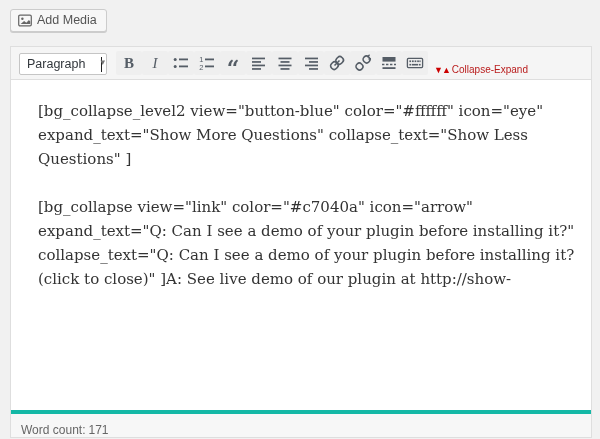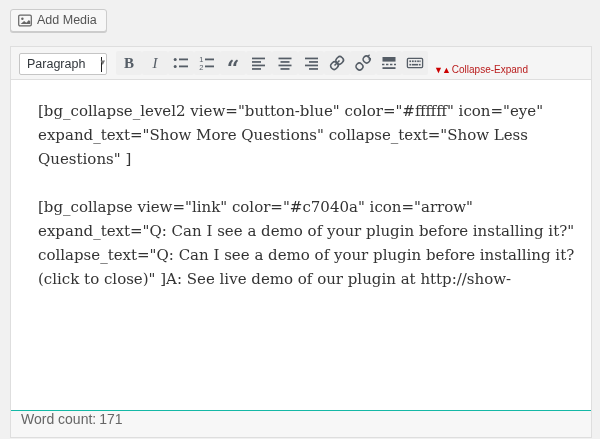--- a/index.html
+++ b/index.html
@@ -34,22 +34,22 @@
   .ce-label{font-size:10px;color:#b91c1c}
 
   
   .content{flex:1 1 auto;padding:19px 27px;font-family:"DejaVu Serif",serif;font-size:15px;
     color:#333;overflow:hidden;cursor:text}
   .para{margin:0 0 24px 0}
   .line{display:block;white-space:pre;line-height:24px}
   .caret{display:inline-block;width:1.5px;height:15px;background:#222;vertical-align:-2px;margin-right:-1px}
 
   
-  .statusbar{flex:none;height:27px;background:#f7f7f7;border-top:1px solid #14b8a6;font-size:14px;
-    color:#666;display:flex;align-items:flex-start;padding:0 10px;gap:3px}
+  .statusbar{flex:none;height:27px;background:#f7f7f7;border-top:4px solid #14b8a6;font-size:12px;
+    color:#666;display:flex;align-items:flex-end;padding:0 10px;gap:3px}
 </style>
 </head>
 <body>
 
 <div class="page">
 
   <div class="media-row">
     <button class="add-media-btn">
       <span>
         <svg width="14" height="13" viewBox="0 0 16 14">

